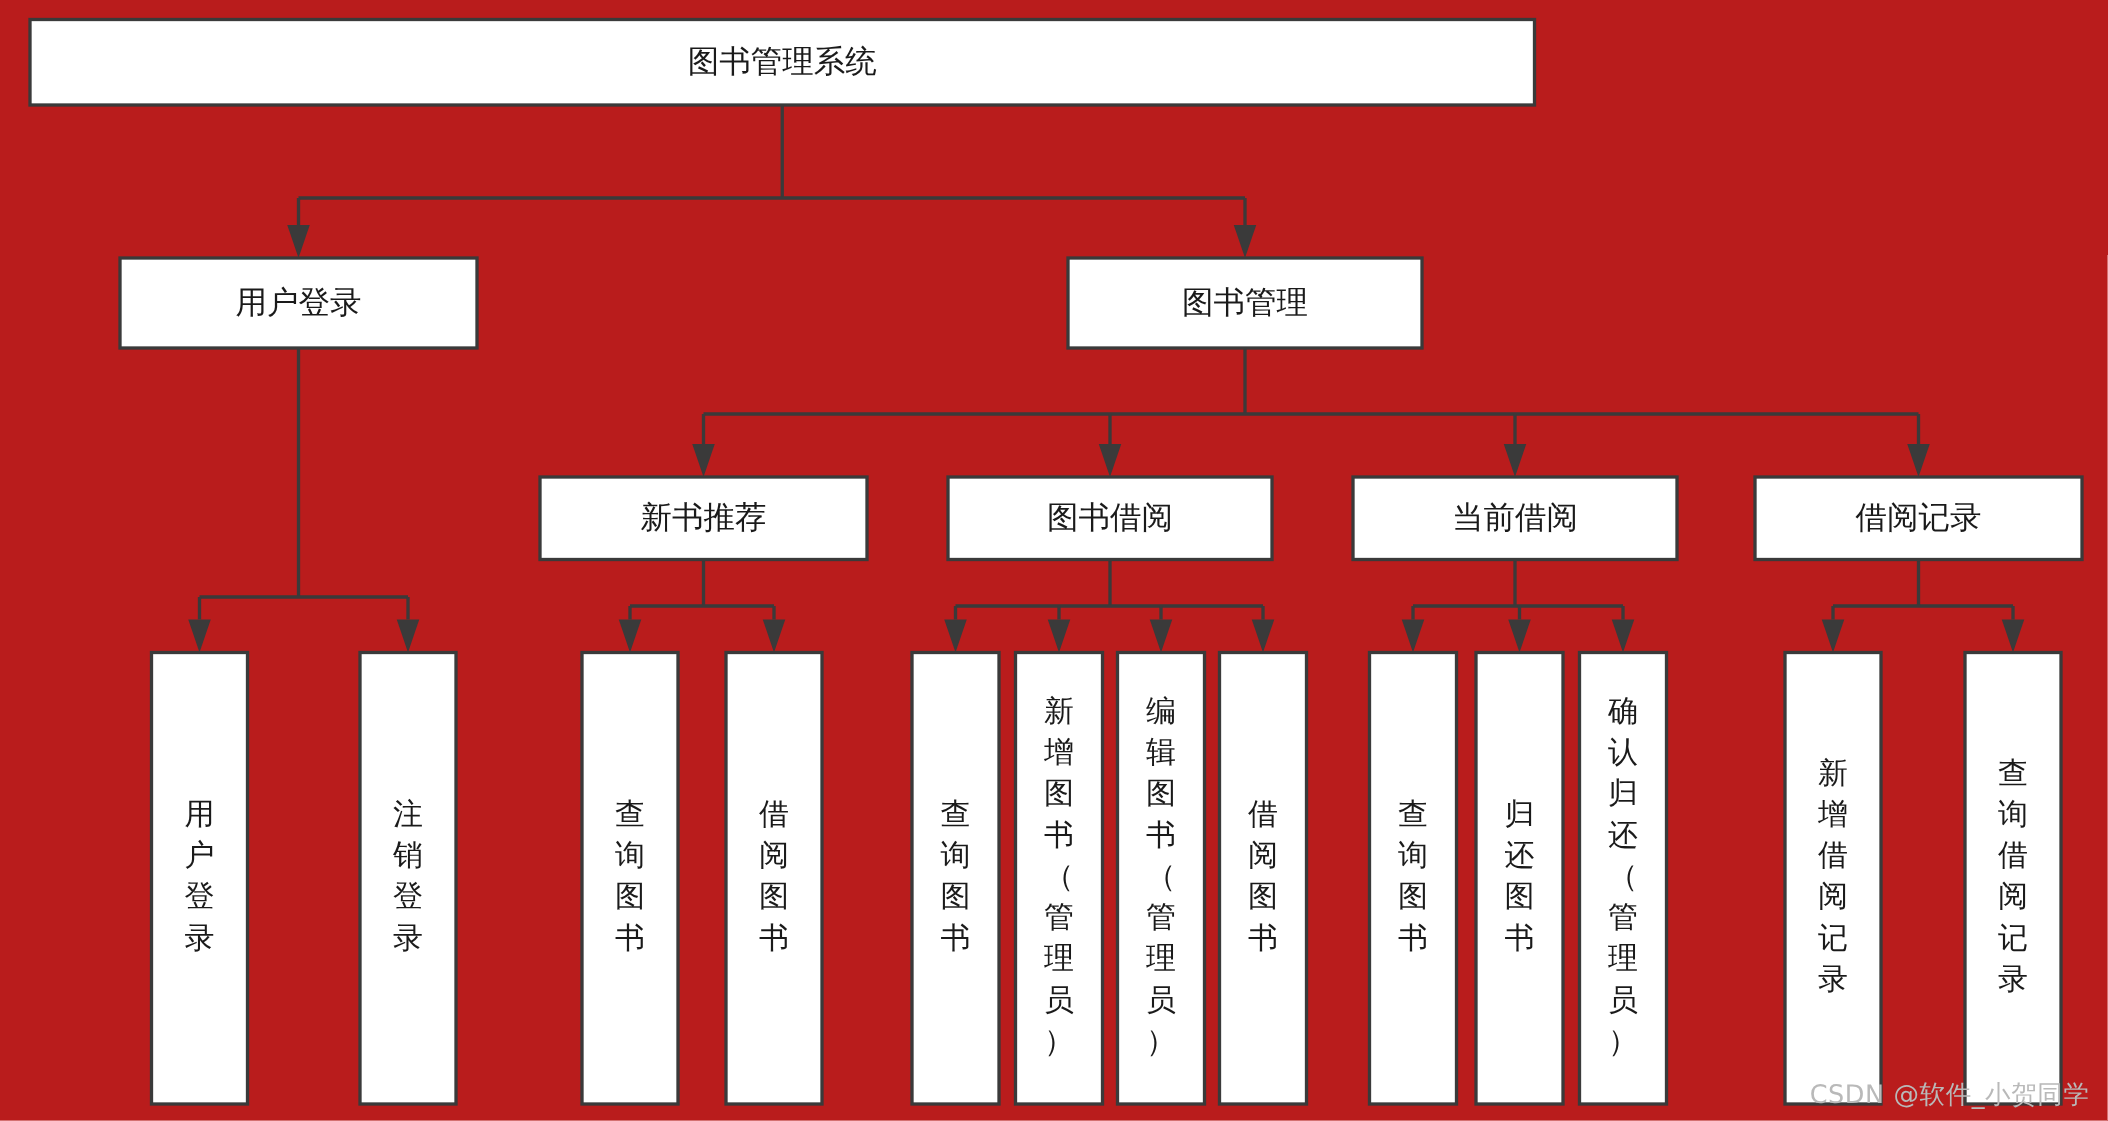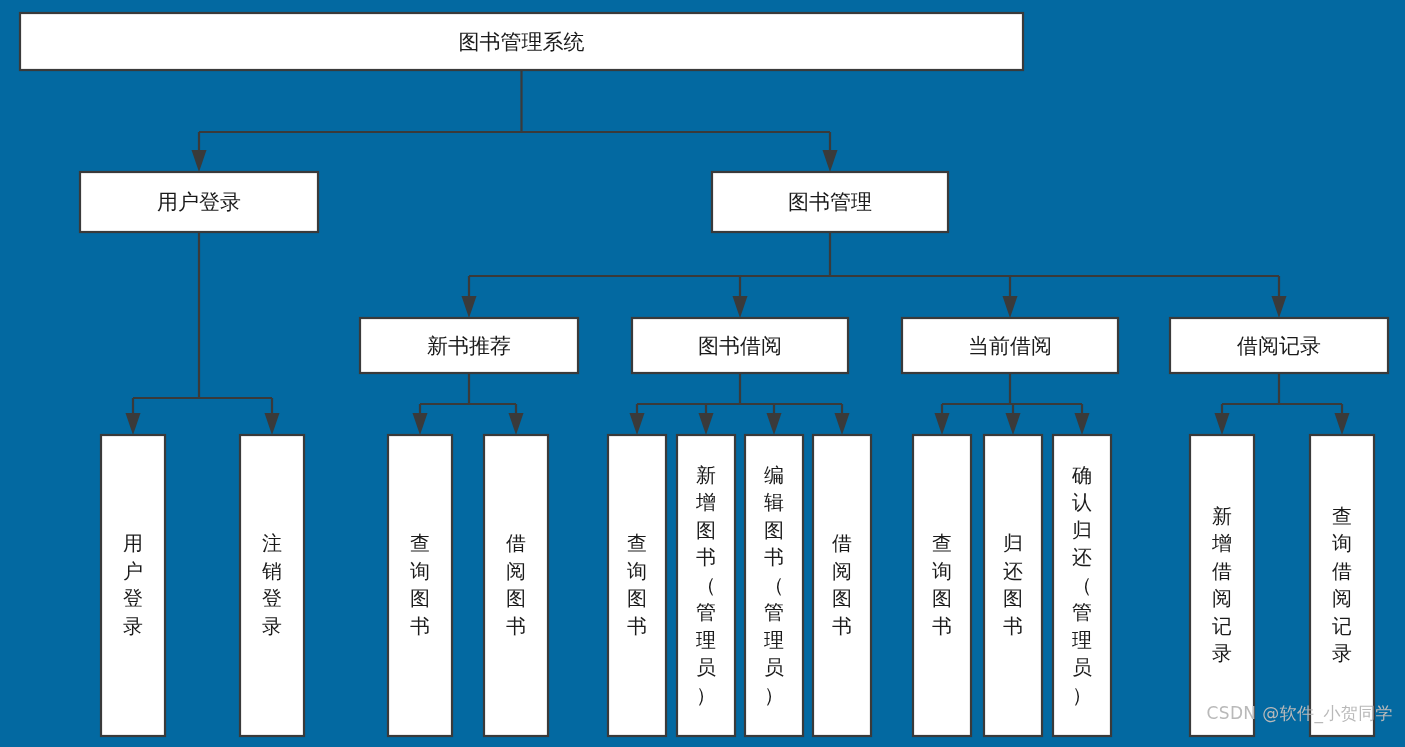--- a/index.html
+++ b/index.html
@@ -10,21 +10,21 @@
   body {
     width: 1405px;
     height: 747px;
     font-family: "DejaVu Sans", "Liberation Sans", sans-serif;
     overflow: hidden;
   }
   #diagram-root {
     position: relative;
     width: 1405px;
     height: 747px;
-    background: #0369a1;
+    background: #b91c1c;
   }
   svg#tree-svg {
     position: absolute;
     left: 0;
     top: 0;
     width: 1405px;
     height: 747px;
   }
   .node-box {
     fill: #ffffff;
@@ -48,21 +48,21 @@
     stroke-width: 2.2;
     fill: none;
   }
   .arrow-head {
     fill: #3a3a3a;
     stroke: none;
   }
   .watermark {
     position: absolute;
     right: 12px;
-    bottom: 22px;
+    bottom: 6px;
     font-family: "DejaVu Sans", "Liberation Sans", sans-serif;
     font-size: 17px;
     color: #b9b9b9;
     white-space: nowrap;
     letter-spacing: 0.4px;
     user-select: none;
   }
 </style>
 </head>
 <body>

